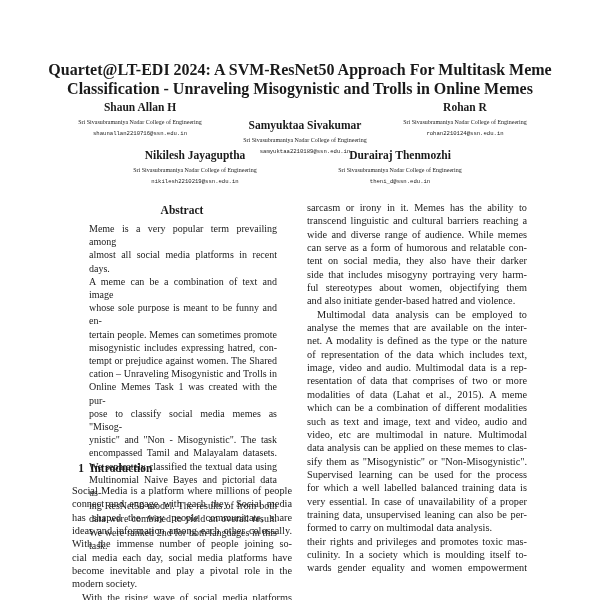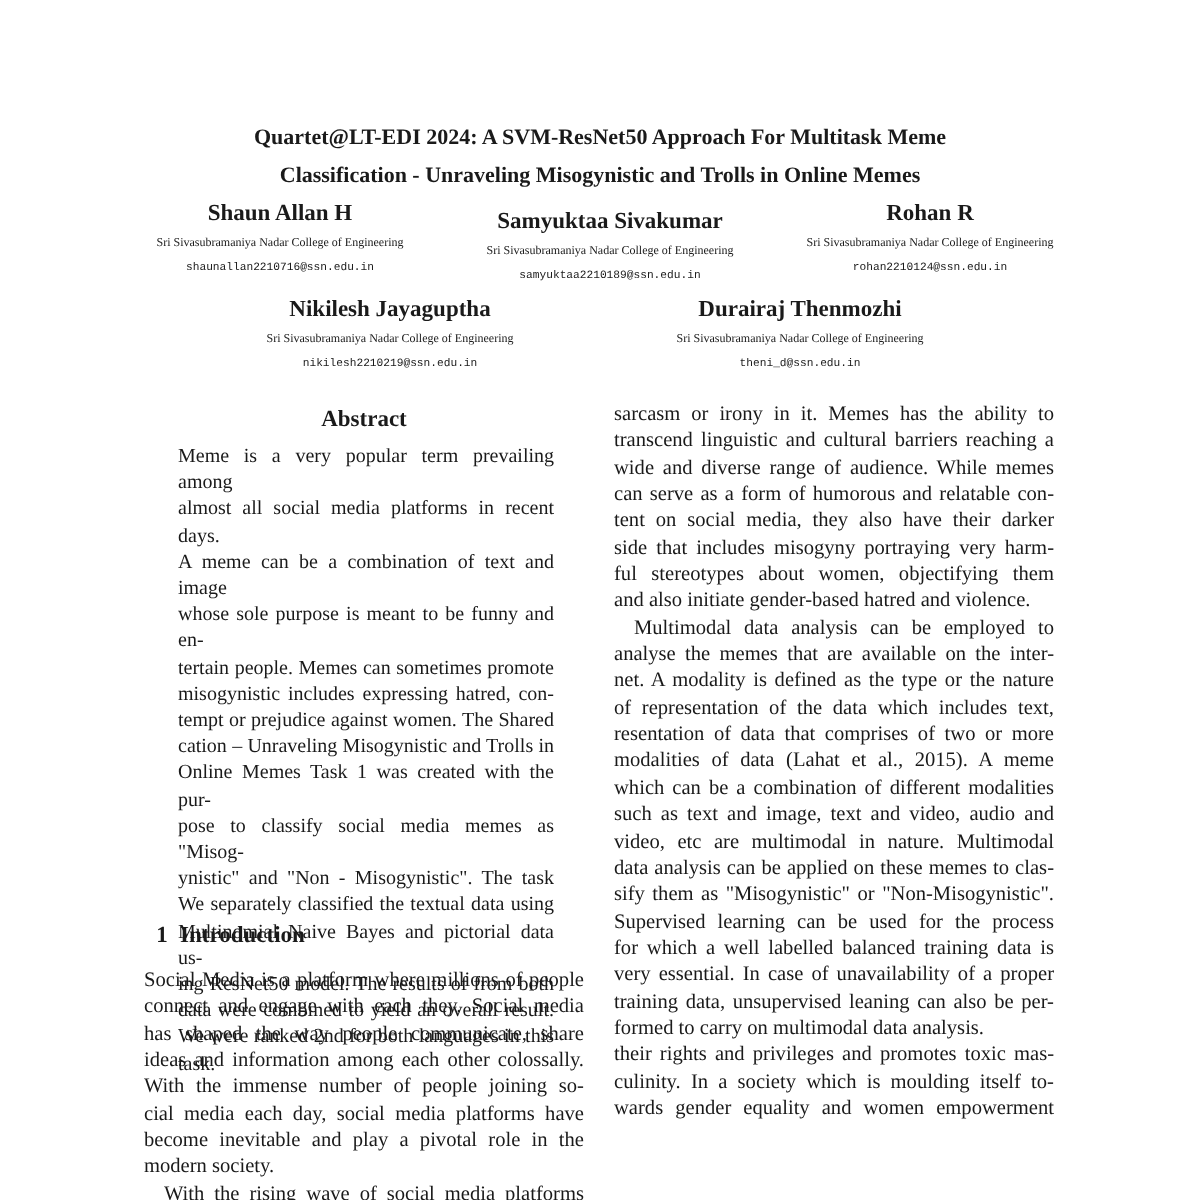--- a/index.html
+++ b/index.html
@@ -1,17 +1,17 @@
 <!DOCTYPE html>
 <html><head>
 <meta charset="utf-8">
 <style>
   html, body { margin: 0; padding: 0; background: #ffffff; }
   body { width: 600px; height: 600px; overflow: hidden; position: relative; font-family: "Liberation Serif", serif; color: #1a1a1a; }
-  .title { position: absolute; top: 60px; left: 40px; width: 520px; text-align: center; font-weight: bold; font-size: 11px; line-height: 19px; }
+  .title { position: absolute; top: 60px; left: 40px; width: 520px; text-align: center; font-weight: bold; font-size: 16px; line-height: 19px; }
   .author { position: absolute; text-align: center; }
   .author .name { font-weight: bold; font-size: 11.5px; line-height: 14px; }
   .author .aff { font-size: 6px; line-height: 8px; margin-top: 4px; white-space: nowrap; }
   .author .email { font-family: "Liberation Mono", monospace; font-size: 5.6px; line-height: 8px; margin-top: 4px; white-space: nowrap; }
   .col { position: absolute; font-size: 10.3px; line-height: 13.35px; text-align: justify; }
   .abs-head { position: absolute; top: 204px; left: 72px; width: 220px; text-align: center; font-weight: bold; font-size: 11.5px; font-family: Liberation Serif, serif; }
   .abstract { left: 89px; top: 222px; width: 188px; font-size: 10px; line-height: 13.2px; }
   .sec-head { position: absolute; top: 462px; left: 72px; font-weight: bold; font-size: 11.5px; text-align: center; }
   .sec-head .num { display: inline-block; width: 18px; }
   .intro { left: 72px; top: 484px; width: 220px; }
@@ -26,21 +26,21 @@
 <div class="title">
   <div>Quartet@LT-EDI 2024: A SVM-ResNet50 Approach For Multitask Meme</div>
   <div>Classification - Unraveling Misogynistic and Trolls in Online Memes</div>
 </div>
 
 <div class="author" style="top:100px; left:60px; width:160px;">
   <div class="name">Shaun Allan H</div>
   <div class="aff">Sri Sivasubramaniya Nadar College of Engineering</div>
   <div class="email">shaunallan2210716@ssn.edu.in</div>
 </div>
-<div class="author" style="top:104px; left:220px; width:170px;">
+<div class="author" style="top:118px; left:220px; width:170px;">
   <div class="name">Samyuktaa Sivakumar</div>
   <div class="aff">Sri Sivasubramaniya Nadar College of Engineering</div>
   <div class="email">samyuktaa2210189@ssn.edu.in</div>
 </div>
 <div class="author" style="top:100px; left:380px; width:170px;">
   <div class="name">Rohan R</div>
   <div class="aff">Sri Sivasubramaniya Nadar College of Engineering</div>
   <div class="email">rohan2210124@ssn.edu.in</div>
 </div>
 <div class="author" style="top:148px; left:110px; width:170px;">
@@ -61,20 +61,21 @@
   <span class="line">almost all social media platforms in recent days.</span>
   <span class="line">A meme can be a combination of text and image</span>
   <span class="line">whose sole purpose is meant to be funny and en-</span>
   <span class="line">tertain people. Memes can sometimes promote</span>
   <span class="line">misogynistic includes expressing hatred, con-</span>
   <span class="line">tempt or prejudice against women. The Shared</span>
   <span class="line">cation – Unraveling Misogynistic and Trolls in</span>
   <span class="line">Online Memes Task 1 was created with the pur-</span>
   <span class="line">pose to classify social media memes as "Misog-</span>
   <span class="line">ynistic" and "Non - Misogynistic". The task</span>
+  <span class="line">encompassed Tamil and Malayalam datasets.</span>
   <span class="line">We separately classified the textual data using</span>
   <span class="line">Multinomial Naive Bayes and pictorial data us-</span>
   <span class="line">ing ResNet50 model. The results of from both</span>
   <span class="line">data were combined to yield an overall result.</span>
   <span class="line">We were ranked 2nd for both languages in this</span>
   <span class="line last">task.</span>
 </div>
 
 <div class="sec-head">
   <span class="num">1</span><span>Introduction</span>
@@ -98,20 +99,21 @@
   <span class="line">wide and diverse range of audience. While memes</span>
   <span class="line">can serve as a form of humorous and relatable con-</span>
   <span class="line">tent on social media, they also have their darker</span>
   <span class="line">side that includes misogyny portraying very harm-</span>
   <span class="line">ful stereotypes about women, objectifying them</span>
   <span class="line last">and also initiate gender-based hatred and violence.</span>
   <span class="line indent">Multimodal data analysis can be employed to</span>
   <span class="line">analyse the memes that are available on the inter-</span>
   <span class="line">net. A modality is defined as the type or the nature</span>
   <span class="line">of representation of the data which includes text,</span>
+  <span class="line">image, video and audio. Multimodal data is a rep-</span>
   <span class="line">resentation of data that comprises of two or more</span>
   <span class="line">modalities of data (Lahat et al., 2015). A meme</span>
   <span class="line">which can be a combination of different modalities</span>
   <span class="line">such as text and image, text and video, audio and</span>
   <span class="line">video, etc are multimodal in nature. Multimodal</span>
   <span class="line">data analysis can be applied on these memes to clas-</span>
   <span class="line">sify them as "Misogynistic" or "Non-Misogynistic".</span>
   <span class="line">Supervised learning can be used for the process</span>
   <span class="line">for which a well labelled balanced training data is</span>
   <span class="line">very essential. In case of unavailability of a proper</span>

